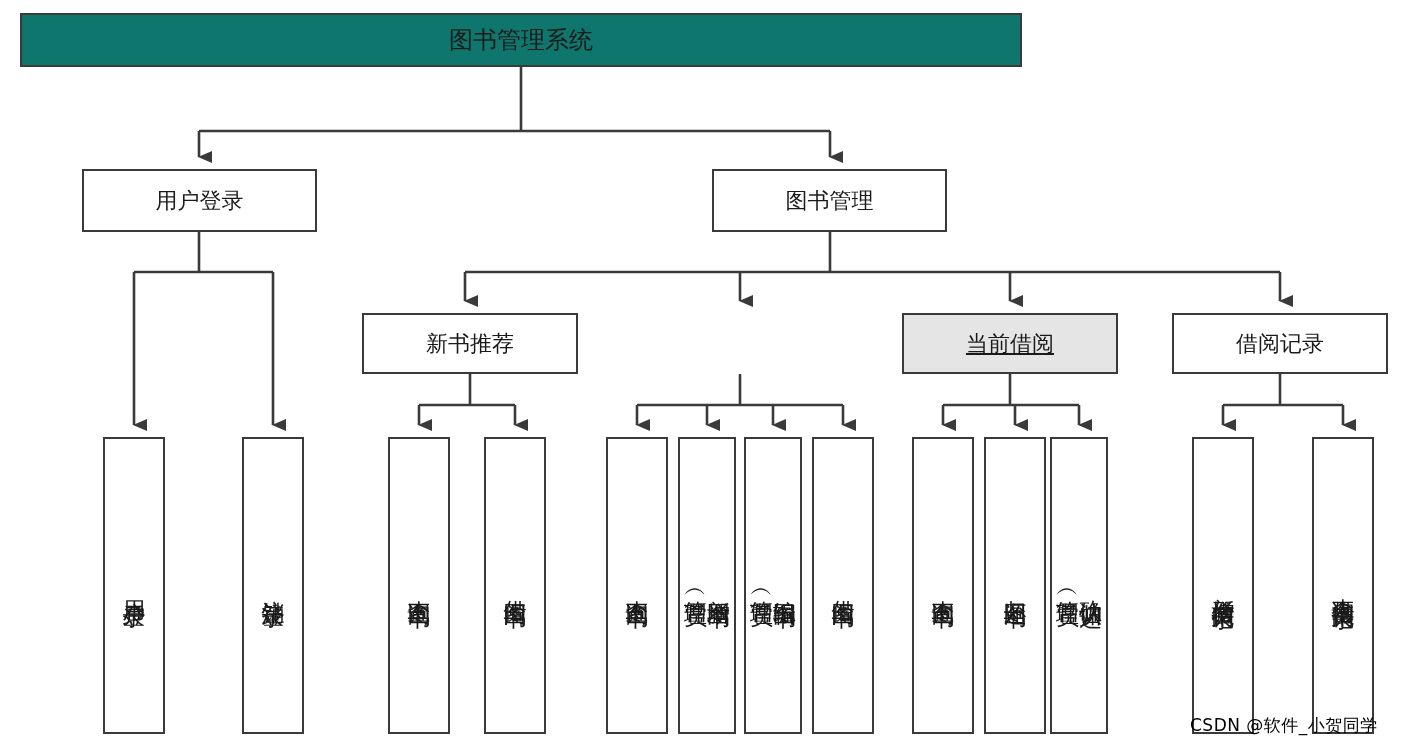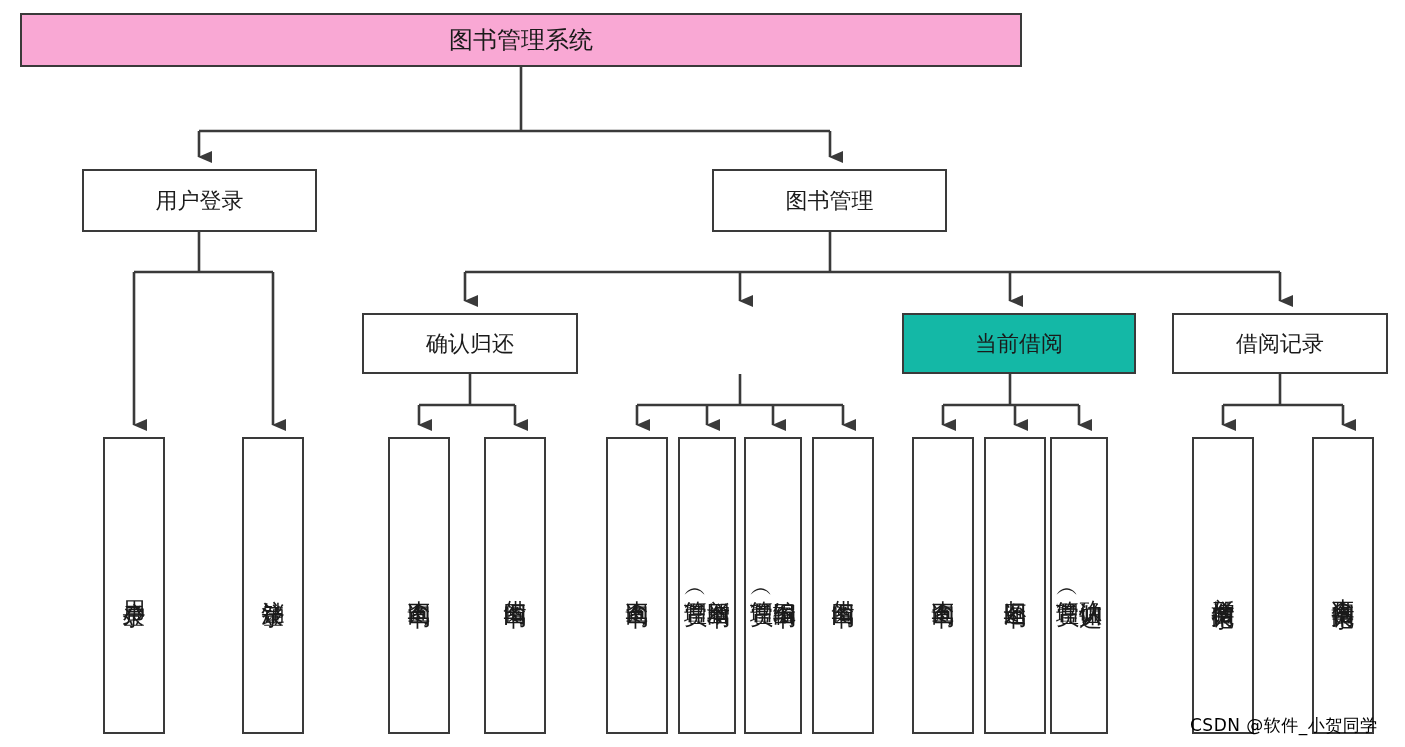--- a/index.html
+++ b/index.html
@@ -115,35 +115,35 @@
       <path d="M 1015 405 L 1015 425" marker-end="url(#arrow)"></path>
       <path d="M 1079 405 L 1079 425" marker-end="url(#arrow)"></path>
 
       <path d="M 1280 374 L 1280 405"></path>
       <path d="M 1223 405 L 1343 405"></path>
       <path d="M 1223 405 L 1223 425" marker-end="url(#arrow)"></path>
       <path d="M 1343 405 L 1343 425" marker-end="url(#arrow)"></path>
     </g>
   </svg>
 
-  <div class="node node-root" style="left: 20px; top: 13px; width: 1002px; height: 54px; border-color: rgb(58, 58, 58); background: #f9a8d4; color: rgb(26, 26, 26);">
+  <div class="node node-root" style="left: 20px; top: 13px; width: 1002px; height: 54px; border-color: rgb(58, 58, 58); background: #0f766e; color: rgb(26, 26, 26);">
     <span class="label">图书管理系统</span>
   </div>
 
   <div class="node node-l2" style="left: 82px; top: 169px; width: 235px; height: 63px; border-color: rgb(58, 58, 58); background: rgb(255, 255, 255); color: rgb(26, 26, 26);">
     <span class="label">用户登录</span>
   </div>
   <div class="node node-l2" style="left: 712px; top: 169px; width: 235px; height: 63px; border-color: rgb(58, 58, 58); background: rgb(255, 255, 255); color: rgb(26, 26, 26); justify-content: center;">
     <span class="label">图书管理</span>
   </div>
 
   <div class="node node-l3" style="left: 362px; top: 313px; width: 216px; height: 61px; border-color: rgb(58, 58, 58); background: rgb(255, 255, 255); color: rgb(26, 26, 26);">
-    <span class="label">确认归还</span>
+    <span class="label">新书推荐</span>
   </div>
-  <div class="node node-l3" style="left: 902px; top: 313px; width: 234px; height: 61px; border-color: rgb(58, 58, 58); background: #14b8a6; color: rgb(26, 26, 26);">
+  <div class="node node-l3" style="left: 902px; top: 313px; width: 216px; height: 61px; border-color: rgb(58, 58, 58); background: #e5e5e5; color: rgb(26, 26, 26); text-decoration: underline;">
     <span class="label">当前借阅</span>
   </div>
   <div class="node node-l3" style="left: 1172px; top: 313px; width: 216px; height: 61px; border-color: rgb(58, 58, 58); background: rgb(255, 255, 255); color: rgb(26, 26, 26);">
     <span class="label">借阅记录</span>
   </div>
 
   <div class="node node-leaf" style="left: 103px; top: 437px; width: 62px; height: 297px; border-color: rgb(58, 58, 58); background: rgb(255, 255, 255); color: rgb(26, 26, 26);">
     <span class="label">用户登录</span>
   </div>
   <div class="node node-leaf" style="left: 242px; top: 437px; width: 62px; height: 297px; border-color: rgb(58, 58, 58); background: rgb(255, 255, 255); color: rgb(26, 26, 26);">

